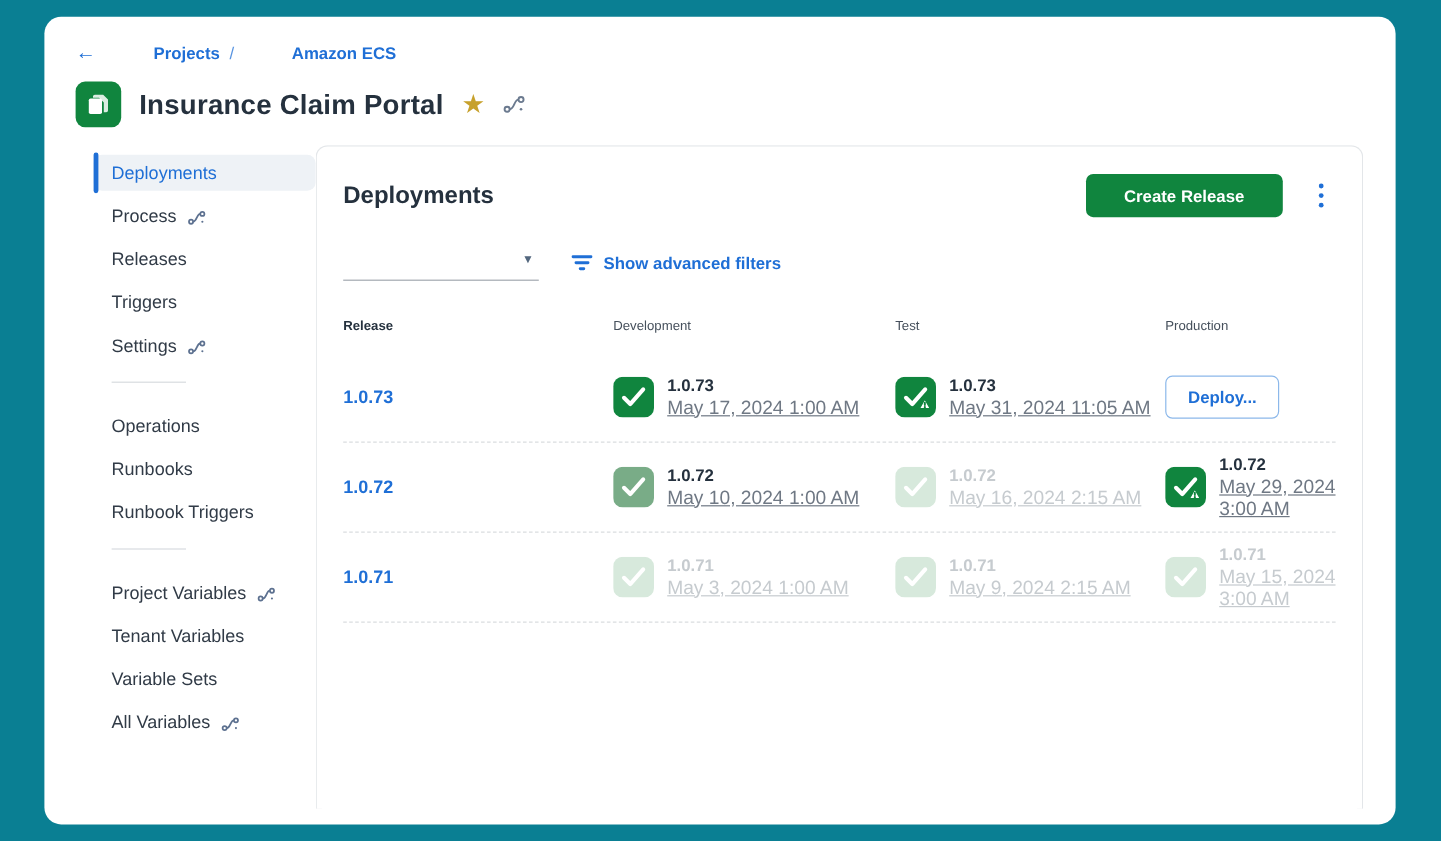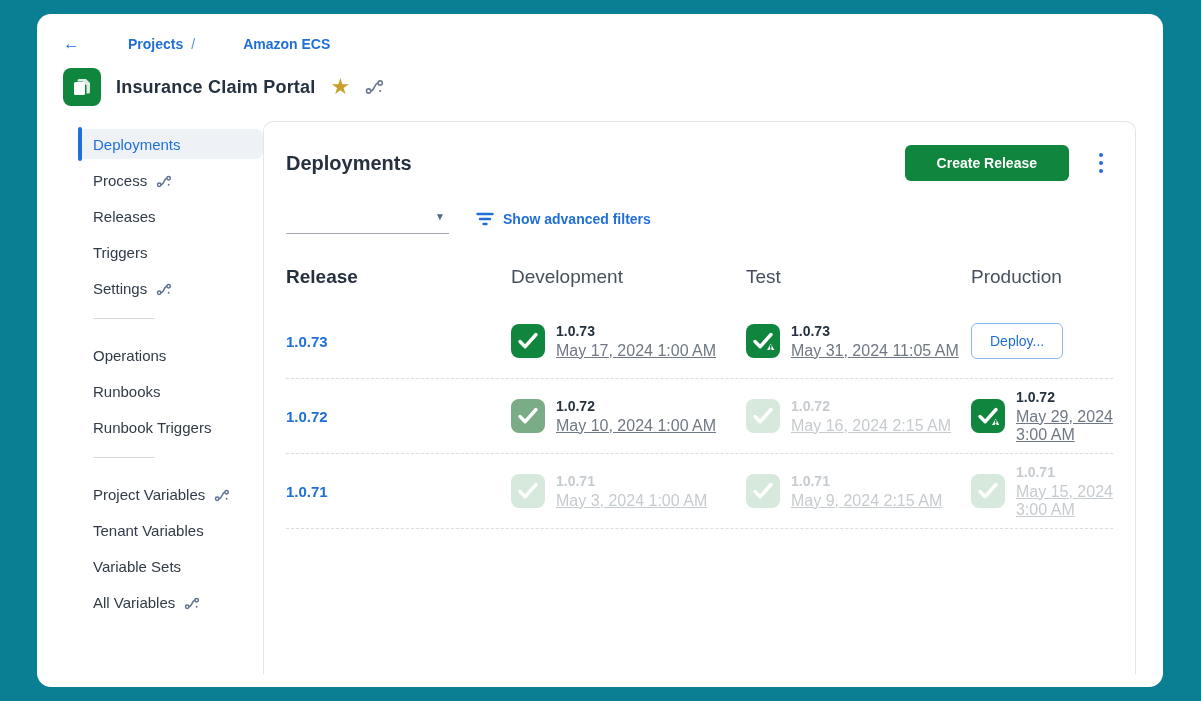--- a/index.html
+++ b/index.html
@@ -22,21 +22,21 @@
   .breadcrumb { display: flex; align-items: center; gap: 8px; font-size: 14px; font-weight: bold; }
   .breadcrumb a { color: var(--link_blue); text-decoration: none; cursor: pointer; padding-left: 40px; }
   .breadcrumb .sep { color: var(--link_blue); opacity: .75; font-weight: normal; }
   .back-arrow { color: var(--link_blue); font-size: 17px; line-height: 1; cursor: pointer; }
   .title-row { display: flex; align-items: center; gap: 15px; margin-top: 15px; height: 40px; }
   .project-icon {
     width: 38px; height: 38px; border-radius: 8px;
     background: var(--green); display: flex; align-items: center; justify-content: center;
     flex: none;
   }
-  .page-title { font-size: 18px; font-weight: bold; color: var(--text_dark); letter-spacing: .2px; }
+  .page-title { font-size: 23px; font-weight: bold; color: var(--text_dark); letter-spacing: .2px; }
   .star { color: var(--gold); font-size: 22px; line-height: 1; cursor: pointer; }
   .vcs-icon { color: #6b7a8f; display: inline-flex; cursor: pointer; }
 
   
   .content { display: flex; align-items: stretch; margin-top: 14px; height: calc(100% - 120px); margin-left: 20px; }
   .sidebar { width: 206px; flex: none; padding: 8px 0 0 21px; }
   .sidebar-item {
     position: relative; display: flex; align-items: center; gap: 9px;
     height: 30px; margin-bottom: 6px; padding-left: 15px;
     font-size: 15px; color: #313b47; border-radius: 7px; cursor: pointer;
@@ -76,35 +76,35 @@
     display: flex; justify-content: flex-end; align-items: center; cursor: pointer; height: 26px;
   }
   .caret { font-size: 10px; color: #53677e; }
   .adv-filters {
     display: flex; align-items: center; gap: 9px; margin-left: 27px; margin-bottom: 7px;
     color: var(--link_blue); font-size: 14px; font-weight: bold; cursor: pointer;
   }
   .adv-filters .ficon { display: inline-flex; }
 
   .grid { display: grid; grid-template-columns: 225px 235px 225px 1fr; align-items: center; }
-  .table-head { margin-top: 32px; padding-bottom: 16px; font-size: 19px; color: #46505c; }
+  .table-head { margin-top: 32px; padding-bottom: 16px; font-size: 11px; color: #46505c; }
   .table-head .col-release { font-weight: bold; color: var(--text_dark); }
   .trow { border-bottom: 1px dashed #dadde0; min-height: 75px; }
   .release-link { color: var(--link_blue); font-size: 15px; font-weight: bold; text-decoration: none; cursor: pointer; }
 
   .dep-cell { display: flex; align-items: center; gap: 11px; cursor: pointer; }
   .dep-texts { display: flex; flex-direction: column; gap: 3px; }
   .dep-version { font-size: 14px; font-weight: bold; color: var(--text_dark); }
   .dep-date { font-size: 16px; color: var(--text_grey); text-decoration: underline; }
   .dep-cell.faded .dep-version, .dep-cell.faded .dep-date { color: var(--text_faded); }
   .badge { width: 34px; height: 34px; flex: none; }
 
   .btn-outline {
     background: #fff; color: var(--link_blue); border: 1px solid #8cb8ea; border-radius: 6px;
-    font-family: inherit; font-size: 14px; font-weight: normal;
+    font-family: inherit; font-size: 14px; font-weight: bold;
     padding: 9px 18px; cursor: pointer;
   }
 </style>
 </head>
 <body>
 
 <div class="canvas">
   <div class="topbar">
     <div class="breadcrumb">
       <span class="back-arrow">←</span>

